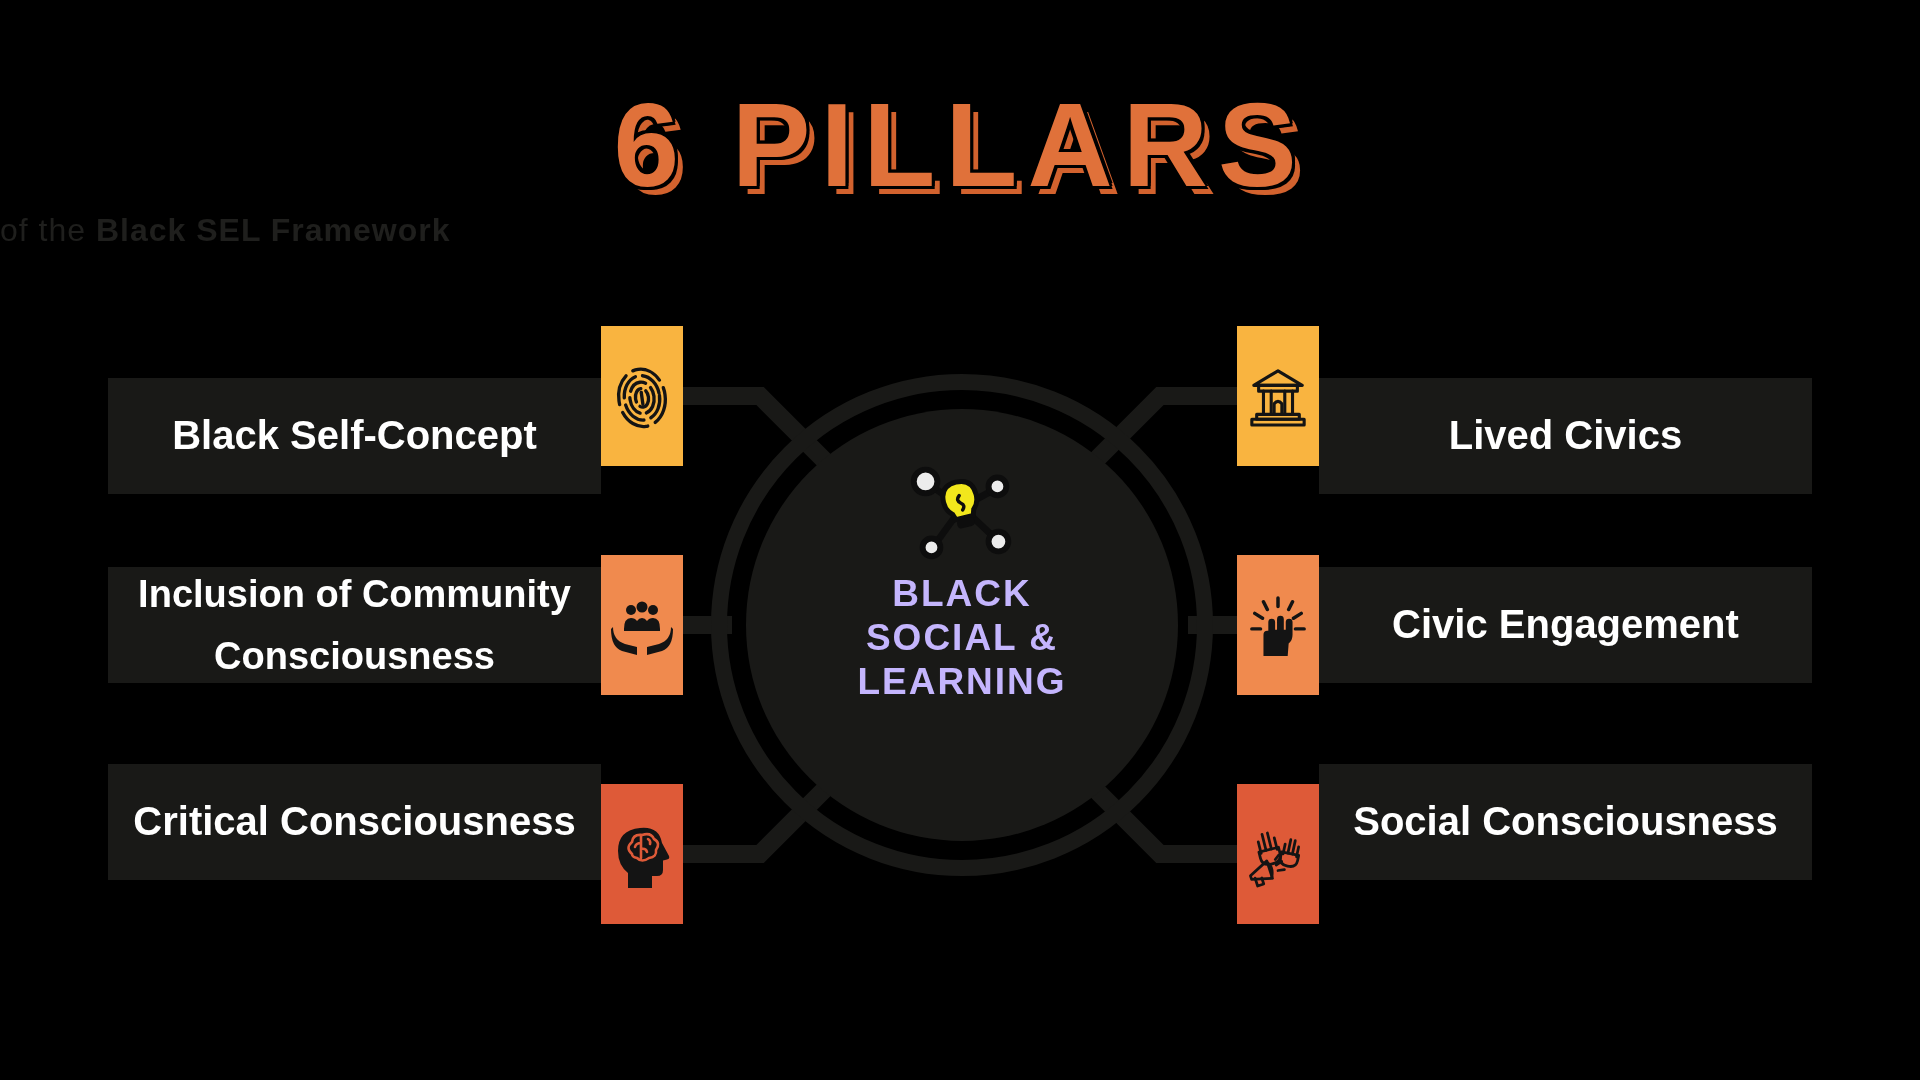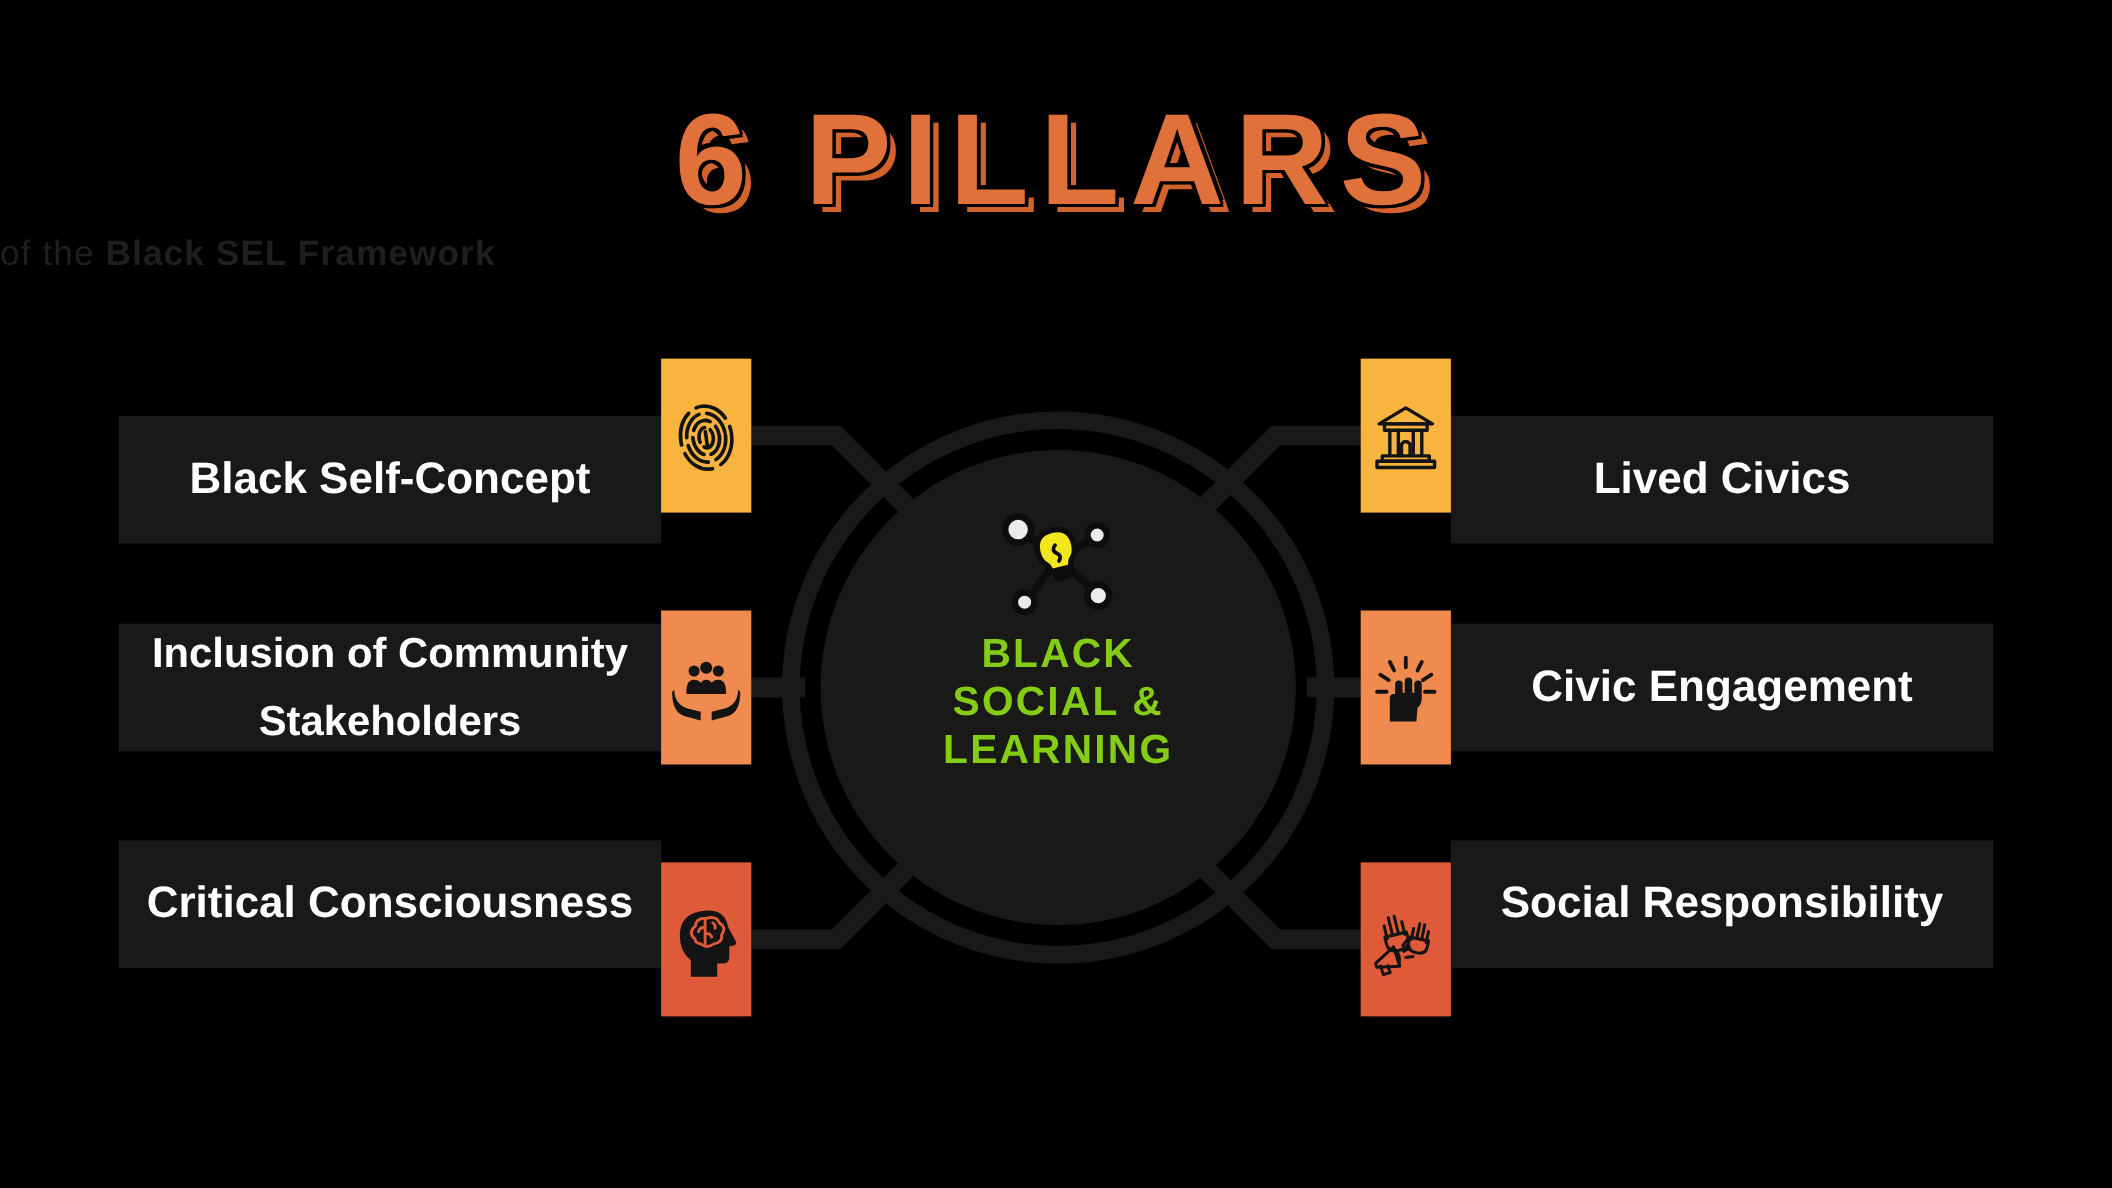--- a/index.html
+++ b/index.html
@@ -35,21 +35,21 @@
 
   
   .tile{position:absolute;width:82px;height:140px;
     display:flex;align-items:center;justify-content:center;}
   .tile-l{left:601px;} .tile-r{left:1237px;}
   .trow1{top:326px;} .trow2{top:555px;} .trow3{top:784px;}
 
   
   .center-icon{position:absolute;left:898px;top:455px;width:128px;height:112px;}
   .center-label{position:absolute;left:762px;top:572px;width:400px;text-align:center;
-    color:#84cc16;font-weight:800;font-size:37px;line-height:44px;letter-spacing:2px;}
+    color:#c4b5fd;font-weight:800;font-size:37px;line-height:44px;letter-spacing:2px;}
 </style>
 </head>
 <body>
 
 <div class="stage">
 
   <svg class="diagram" width="1920" height="1080" viewBox="0 0 1920 1080">
     <g stroke="#191917" stroke-width="18" fill="none">
       <path d="M683 396 H760 L852 488"></path>
       <path d="M683 625 H732"></path>
@@ -100,21 +100,21 @@
         <ellipse cx="30" cy="44" rx="7" ry="10" stroke-dasharray="17 6"></ellipse>
         <ellipse cx="30" cy="44" rx="13" ry="17" stroke-dasharray="21 7"></ellipse>
         <ellipse cx="30" cy="44" rx="19" ry="24" stroke-dasharray="27 8"></ellipse>
         <ellipse cx="30" cy="44" rx="25" ry="31" stroke-dasharray="33 9"></ellipse>
       </g>
     </svg>
   </div>
 
   <div class="bar bar-l row2 small">
     <div>Inclusion of Community</div>
-    <div>Stakeholders</div>
+    <div>Consciousness</div>
   </div>
   <div class="tile tile-l trow2" style="background: rgb(240, 138, 78);">
     <svg width="64" height="64" viewBox="0 0 64 64">
       <g fill="#141414">
         <circle cx="21" cy="17" r="5"></circle>
         <circle cx="32" cy="14" r="5.5"></circle>
         <circle cx="43" cy="17" r="5"></circle>
         <path d="M14 36 q0-11 7-11 q4 0 6 3 q2-3 5-3 q3 0 5 3 q2-3 6-3 q7 0 7 11 v2 h-36 z"></path>
         <path d="M3 34 q0 13 12 17 l12 3 v8 l-15-4 Q1 54 1 36 z"></path>
         <path d="M61 34 q0 13 -12 17 l-12 3 v8 l15-4 q11-4 11-22 z"></path>
@@ -157,21 +157,21 @@
   <div class="tile tile-r trow2" style="background: rgb(240, 138, 78);">
     <svg width="62" height="66" viewBox="0 0 64 68">
       <g stroke="#141414" stroke-width="3.6" stroke-linecap="round">
         <path d="M32 6 v9 M17 10 l4 8 M47 10 l-4 8 M8 22 l8 5 M56 22 l-8 5 M5 38 h9 M59 38 h-9" fill="none"></path>
       </g>
       <path d="M21 66 V44 q0-4 4-4 h1 v-9 q0-3.5 3.5-3.5 T33 31 v8 h2 v-11 q0-3.5 3.5-3.5 T42 28 v11 h2 v-8 q0-3.5 3.5-3.5 T51 31 v13 q0 6-4 9 l-1 13 z" fill="#141414" transform="translate(-4 0)"></path>
     </svg>
   </div>
 
   <div class="bar bar-r row3">
-    <div>Social Responsibility</div>
+    <div>Social Consciousness</div>
   </div>
   <div class="tile tile-r trow3" style="background: rgb(222, 90, 56);">
     <svg width="66" height="70" viewBox="0 0 72 76">
       <g fill="none" stroke="#141414" stroke-width="3" stroke-linecap="round" stroke-linejoin="round">
         <g transform="rotate(-14 22 26)">
           <path d="M15 36 v-13 M21 34 v-18 M27 34 v-18 M33 36 v-13"></path>
           <path d="M13 34 h22 v7 q0 9-11 9 t-11-9 z"></path>
         </g>
         <g transform="rotate(12 52 32)">
           <path d="M43 40 v-11 M48 38 v-15 M53 38 v-15 M58 40 v-11"></path>

